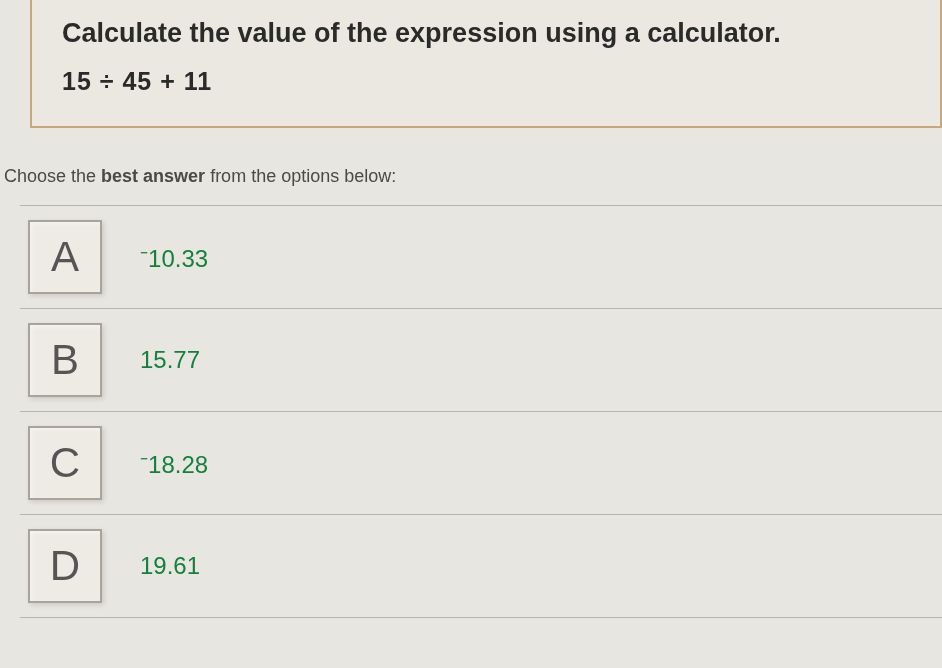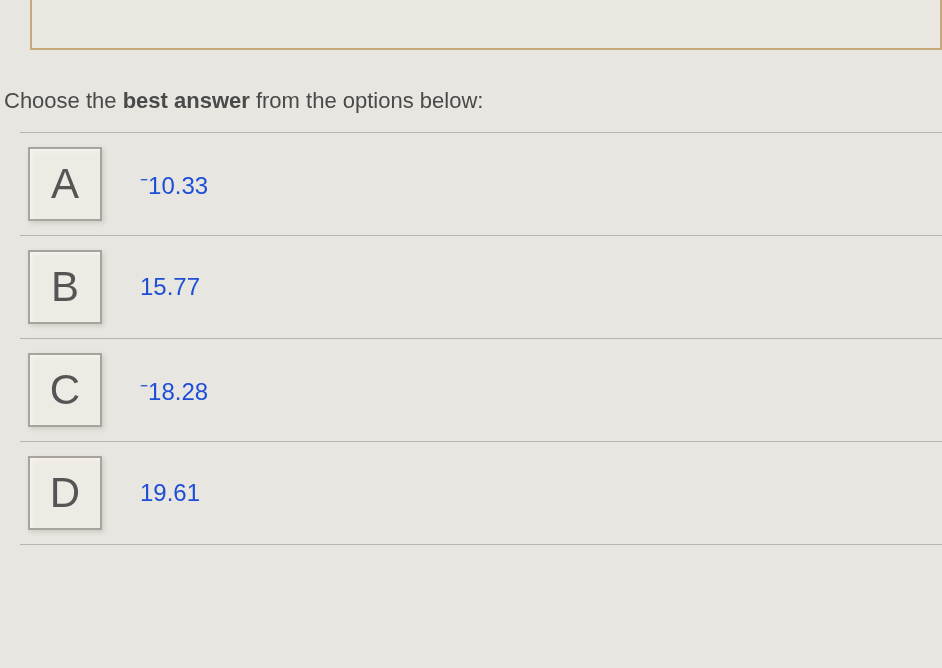--- a/index.html
+++ b/index.html
@@ -28,21 +28,21 @@
       color: #2a2a2a;
       margin-bottom: 18px;
     }
     .expression {
       font-weight: bold;
       font-size: 25px;
       color: #2a2a2a;
       letter-spacing: 1px;
     }
     .instruction {
-      font-size: 22px;
+      font-size: 18px;
       color: #4a4a4a;
       margin: 38px 0 18px 4px;
     }
     .instruction .bold {
       font-weight: bold;
     }
     .options {
       margin-left: 20px;
     }
     .option-row {
@@ -66,27 +66,29 @@
       align-items: center;
       justify-content: center;
       font-size: 42px;
       color: #555;
       font-family: Arial, sans-serif;
       margin-right: 38px;
       flex-shrink: 0;
     }
     .option-text {
       font-size: 24px;
-      color: #1d4ed8;
+      color: #15803d;
     }
   </style>
 </head>
 <body>
 
 <div class="question-box">
+  <div class="question-title">Calculate the value of the expression using a calculator.</div>
+  <div class="expression">15 ÷ 45 + 11</div>
 </div>
 
 <div class="instruction">
   <span>Choose the </span><span class="bold">best answer</span><span> from the options below:</span>
 </div>
 
 <div class="options">
   <div class="option-row">
     <div class="option-letter">A</div>
     <div class="option-text">⁻10.33</div>

